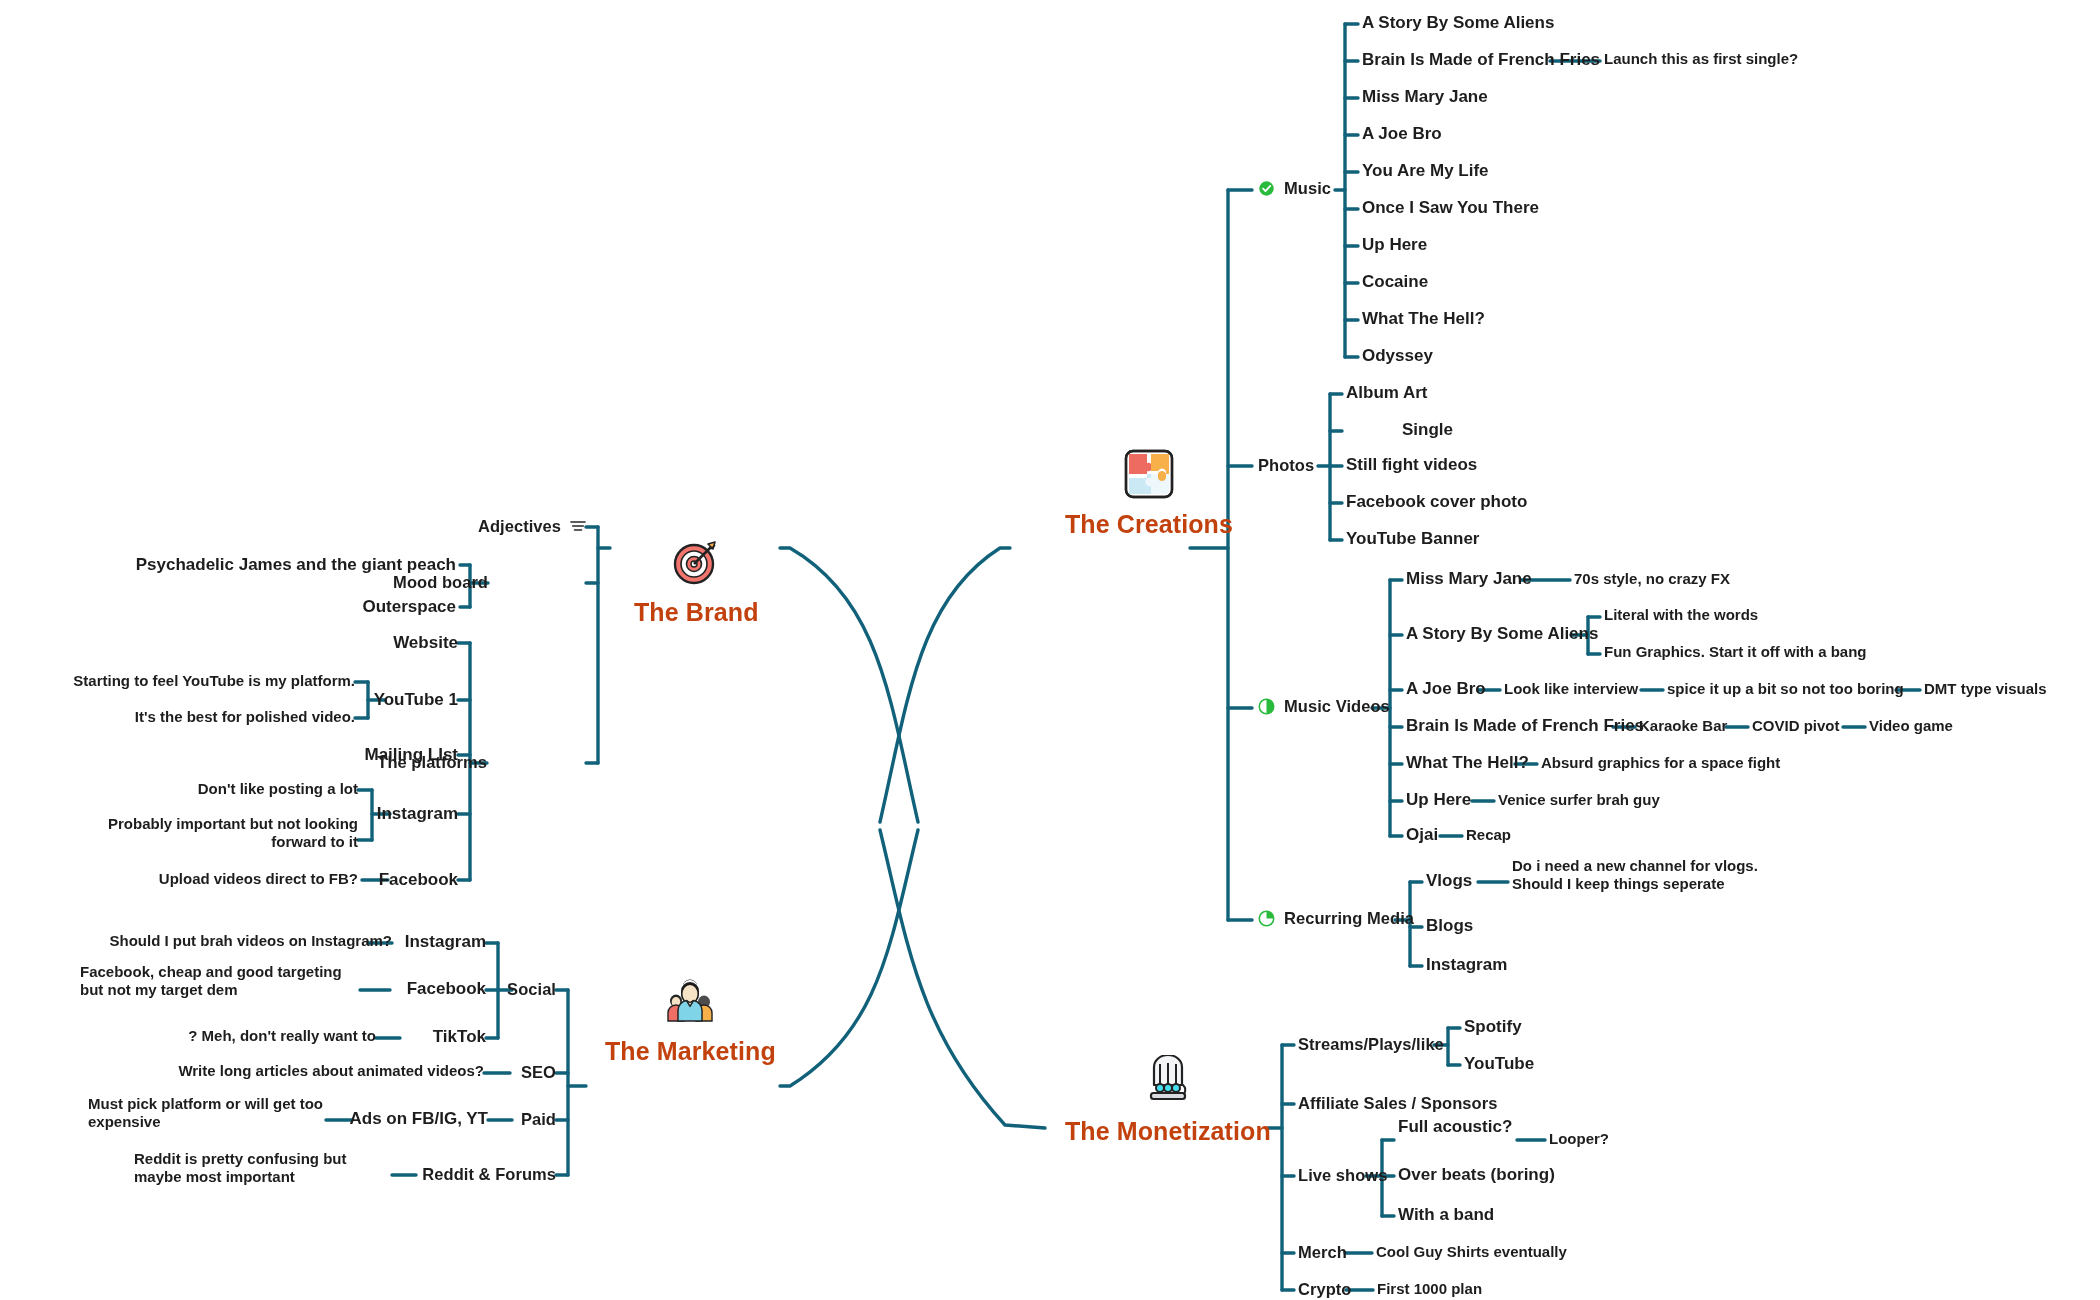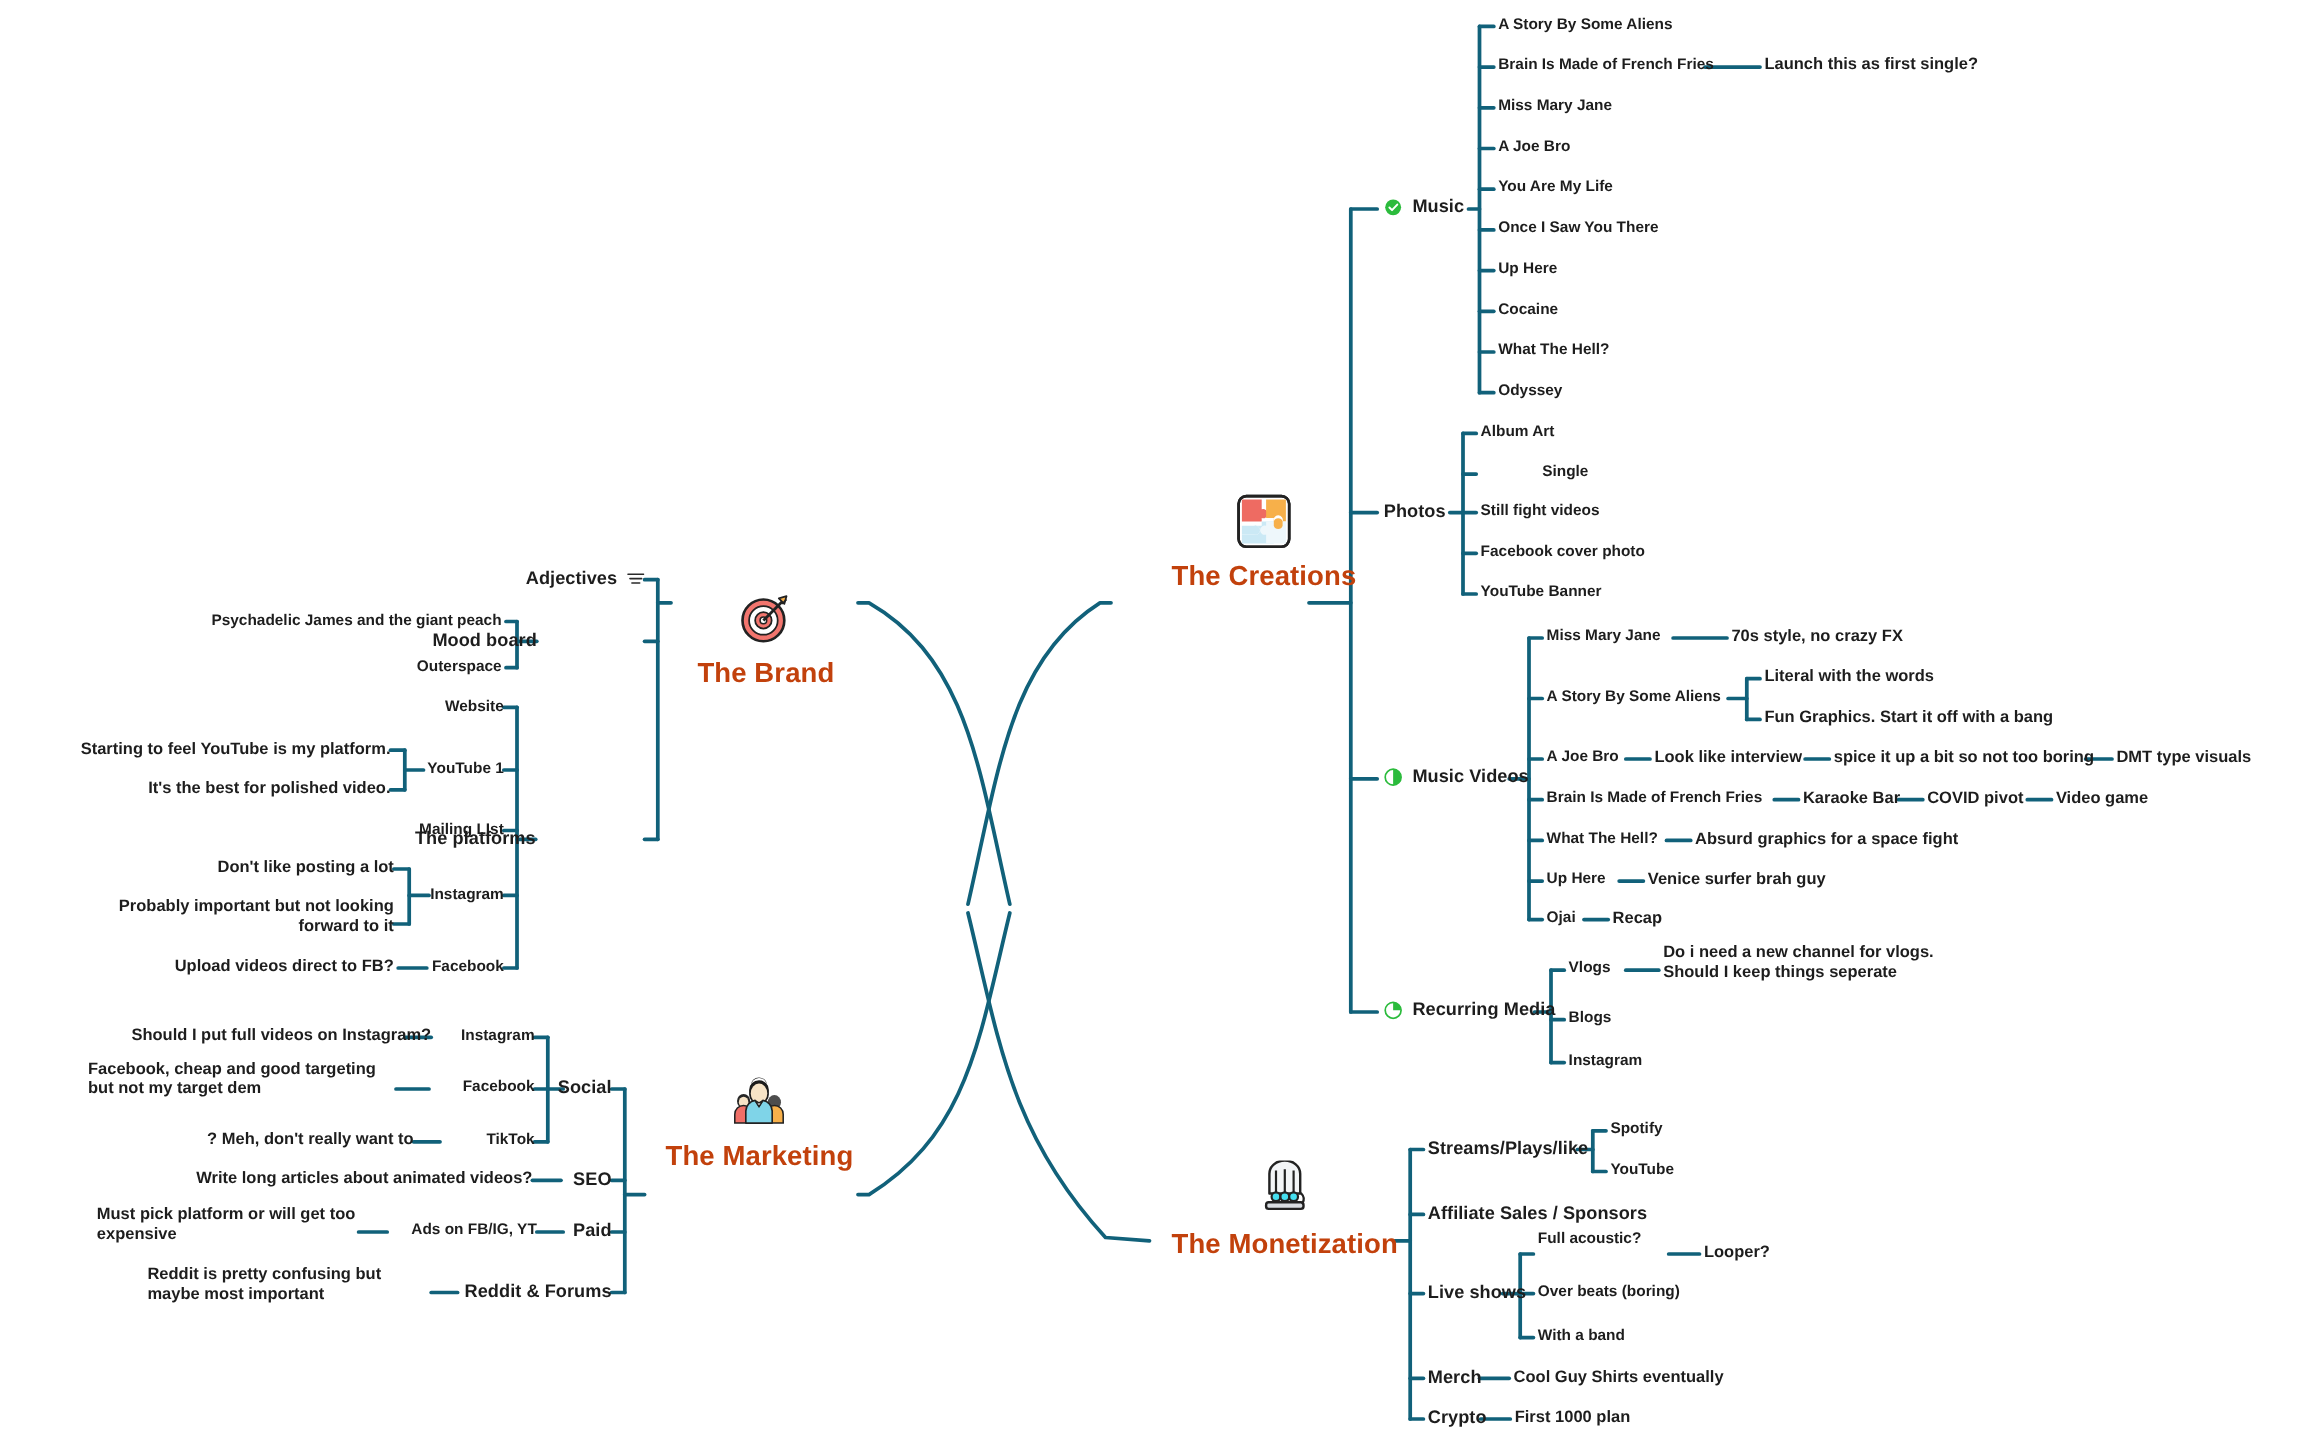--- a/index.html
+++ b/index.html
@@ -46,21 +46,21 @@
     font-weight: 700;
     letter-spacing: 0.1px;
     color: #c2410c;
   }
   .t-l1 {
     font-size: 16.5px;
     font-weight: 700;
     letter-spacing: 0.05px;
   }
   .t-l2 {
-    font-size: 14px;
+    font-size: 17px;
     font-weight: 700;
   }
   .t-l3 {
     font-size: 15px;
     font-weight: 600;
   }
   .align-right { justify-content: flex-end; text-align: right; }
   .align-left  { justify-content: flex-start; text-align: left; }
 
   
@@ -527,21 +527,21 @@
       <span class="txt">Paid</span>
     </div>
   <div class="node t-l1 align-right" style="left:336px; top:1164px; width:220px; justify-content:flex-end;">
       <span class="txt">Reddit &amp; Forums</span>
     </div>
 
   <div class="node t-l2 align-right" style="left:366px; top:932px; width:120px; justify-content:flex-end;">
       <span class="txt">Instagram</span>
     </div>
   <div class="node t-l3 align-right" style="left:78px; top:932px; width:314px; justify-content:flex-end;">
-      <span class="txt">Should I put full videos on Instagram?</span>
+      <span class="txt">Should I put brah videos on Instagram?</span>
     </div>
   <div class="node t-l2 align-right" style="left:366px; top:979px; width:120px; justify-content:flex-end;">
       <span class="txt">Facebook</span>
     </div>
   <div class="node wrap t-l3" style="left:80px; top:963px; width:280px; text-align:left; justify-content:flex-start;">
       <span class="txt">Facebook, cheap and good targeting but not my target dem</span>
     </div>
   <div class="node t-l2 align-right" style="left:366px; top:1027px; width:120px; justify-content:flex-end;">
       <span class="txt">TikTok</span>
     </div>

